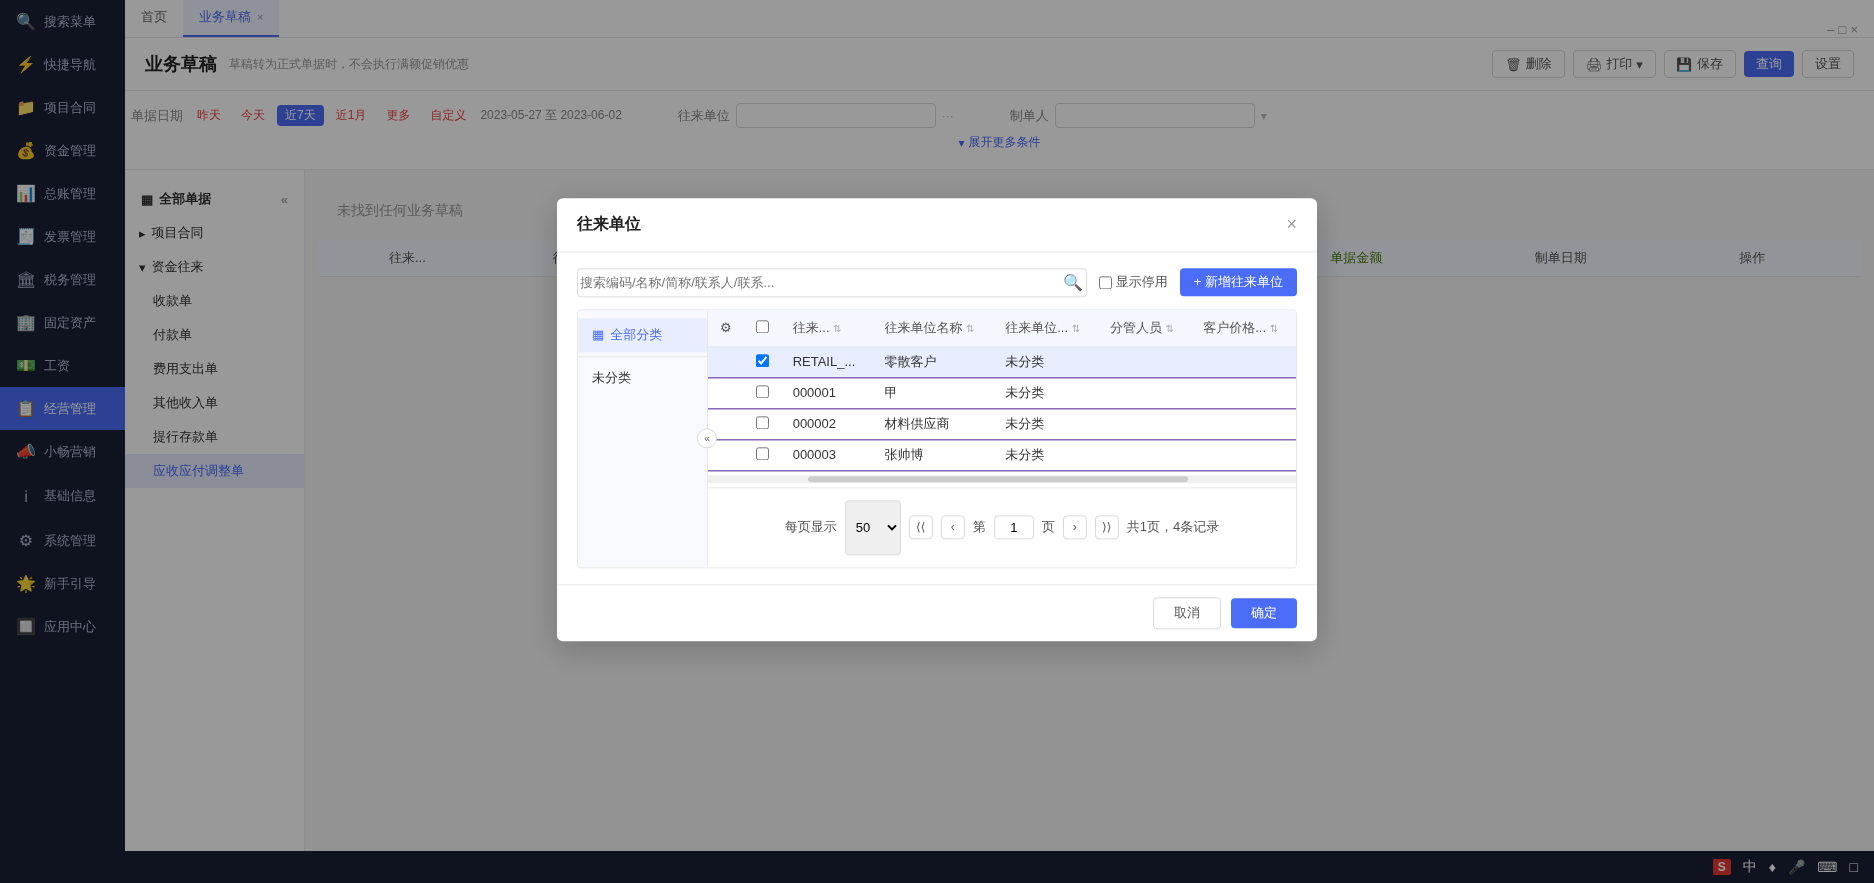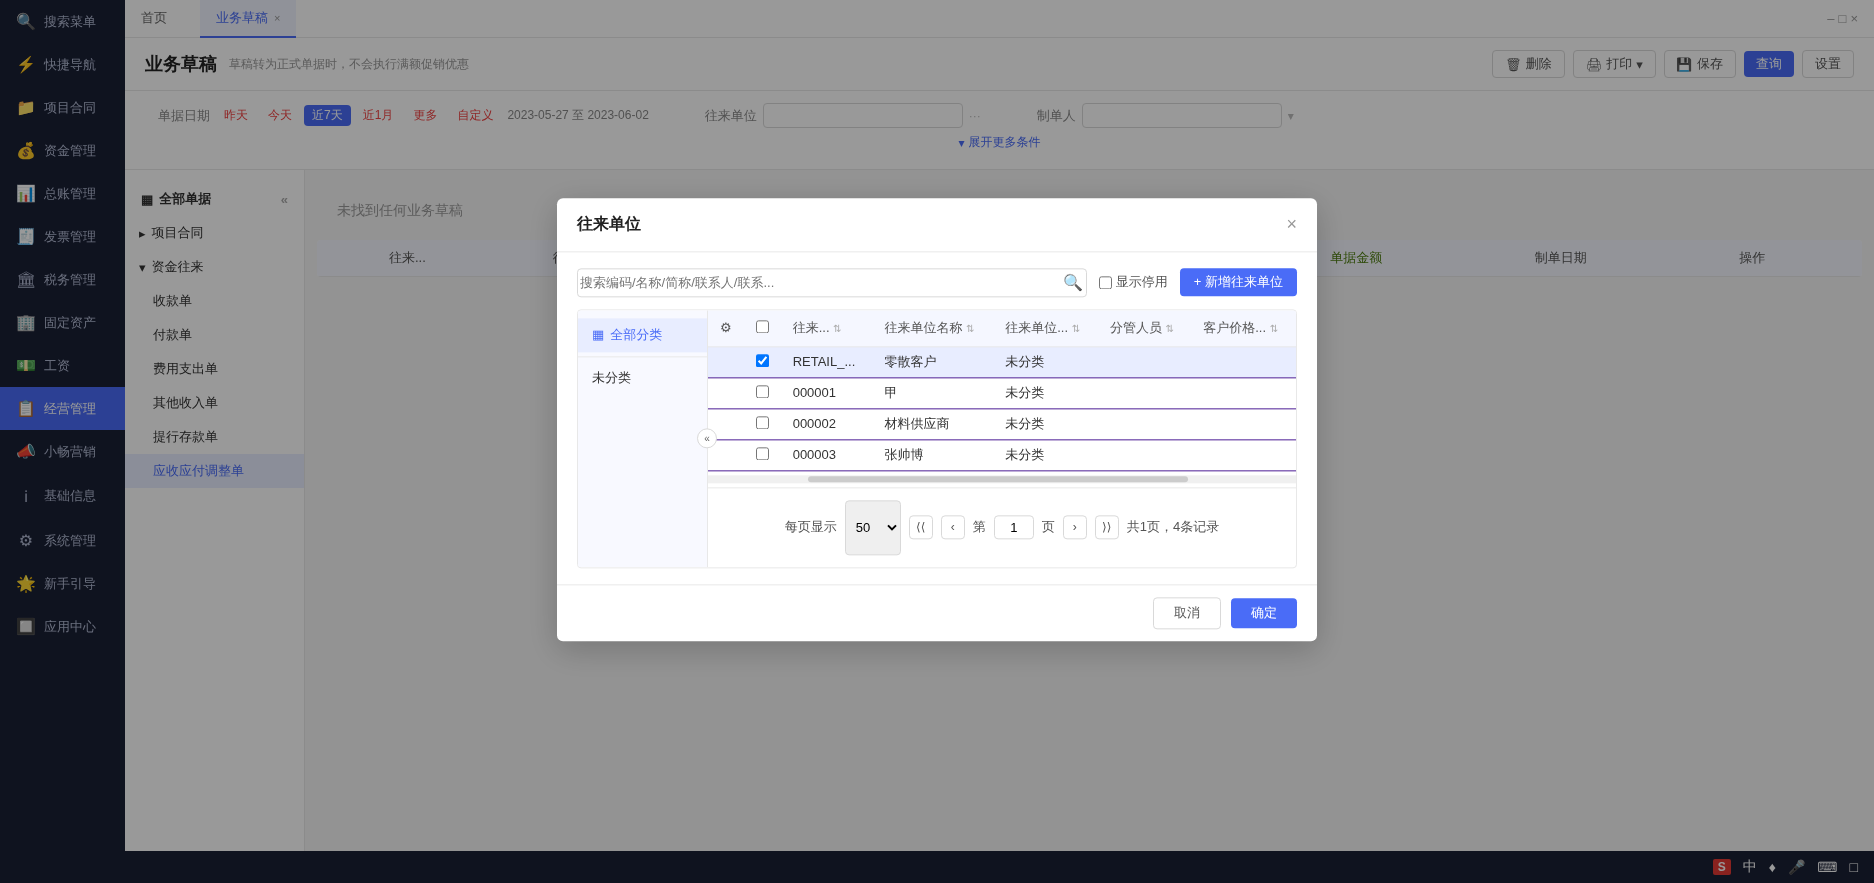--- a/index.html
+++ b/index.html
@@ -15,21 +15,21 @@
       display: flex; align-items: center; gap: 8px; padding: 12px 16px;
       cursor: pointer; font-size: 13px; color: #b0b8d0;
     }
     .sidebar-item.active { background: #4a6cf7; color: #fff; }
     .sidebar-icon { font-size: 16px; width: 20px; text-align: center; }
 
     
     .top-bar {
       position: fixed; left: 125px; top: 0; right: 0; height: 38px;
       background: #fff; border-bottom: 1px solid #e8e8e8; display: flex;
-      align-items: center; z-index: 9; gap: 17px;
+      align-items: flex-end; z-index: 9;
     }
     .tab-item {
       height: 38px; padding: 0 16px; display: flex; align-items: center;
       font-size: 13px; cursor: pointer; border-bottom: 2px solid transparent;
       color: #666; gap: 6px;
     }
     .tab-item.active {
       color: #4a6cf7; border-bottom-color: #4a6cf7; background: #f0f4ff;
     }
     .tab-close { font-size: 11px; color: #999; }
@@ -51,21 +51,21 @@
       border-radius: 4px; cursor: pointer; font-size: 13px; color: #555;
       display: flex; align-items: center; gap: 4px;
     }
     .btn-primary {
       padding: 4px 12px; background: #4a6cf7; color: #fff; border: none;
       border-radius: 4px; cursor: pointer; font-size: 13px;
     }
 
     
     .filter-bar {
-      background: #fff; padding: 12px 33px; border-bottom: 1px solid #e8e8e8;
+      background: #fff; padding: 12px 6px; border-bottom: 1px solid #e8e8e8;
     }
     .filter-row { display: flex; align-items: center; gap: 16px; flex-wrap: wrap; }
     .filter-item { display: flex; align-items: center; gap: 6px; font-size: 13px; color: #555; }
     .filter-label { color: #888; }
     .filter-date-tabs { display: flex; gap: 4px; }
     .date-tab {
       padding: 2px 8px; border-radius: 4px; cursor: pointer; font-size: 12px; color: #ef4444;
     }
     .date-tab.active { background: #4a6cf7; color: #fff; }
     .filter-input {

